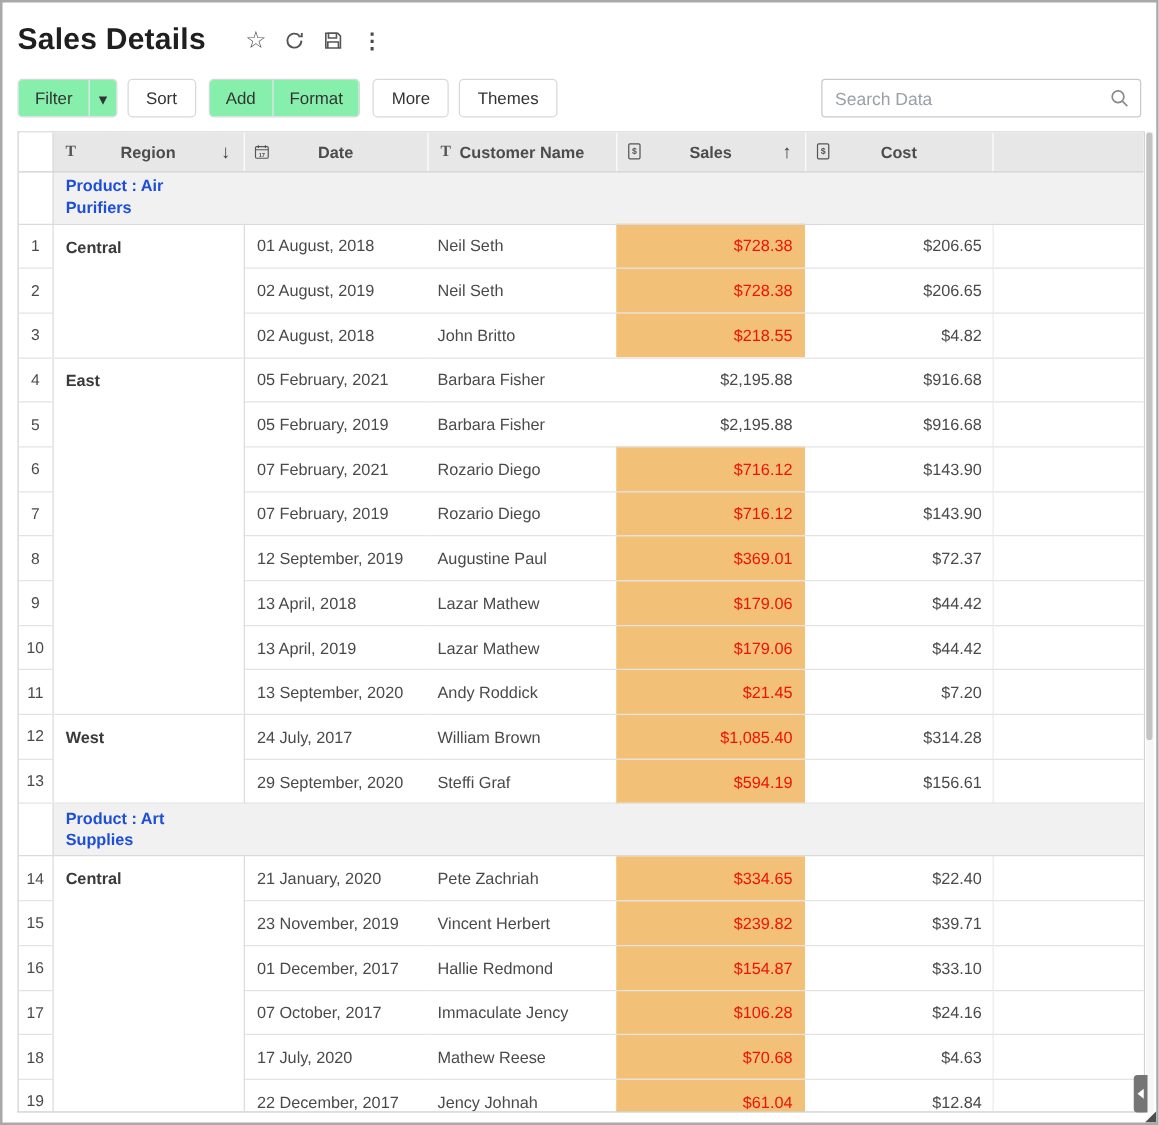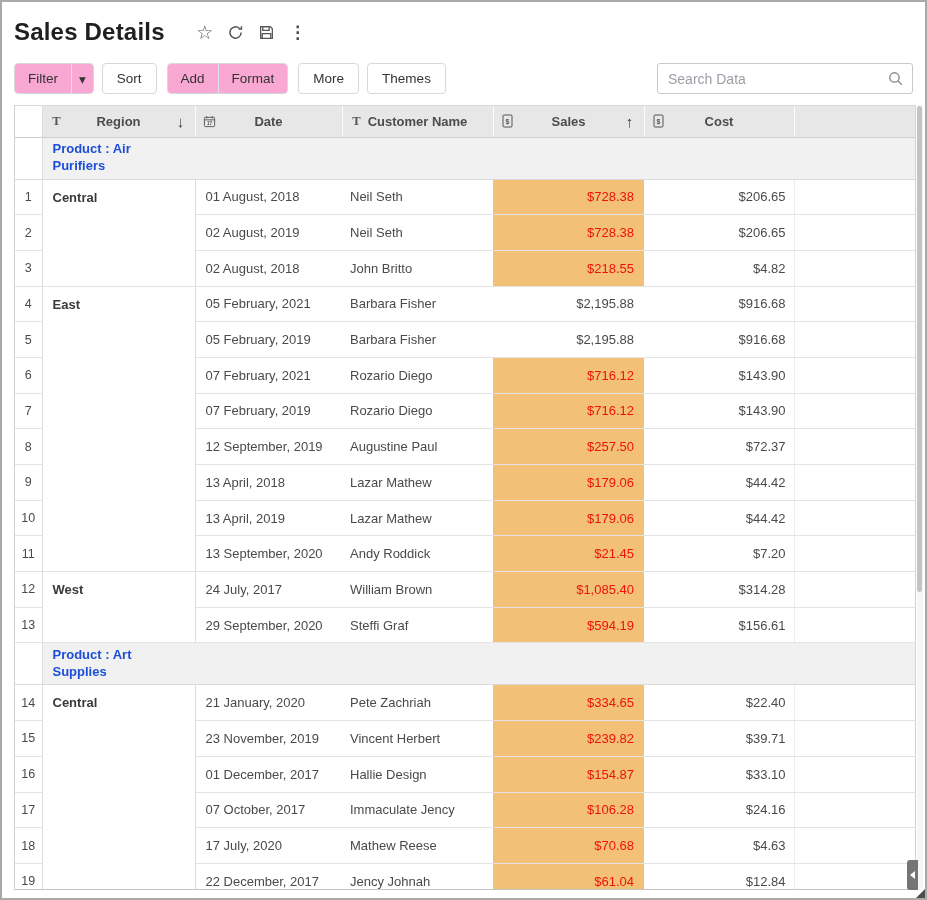--- a/index.html
+++ b/index.html
@@ -24,21 +24,21 @@
   }
   .btn-green { background:var(--accent,#2aa87e); border-color:var(--accent,#2aa87e); color:#fff; }
   .btn-plus { width:36px; padding:0; color:var(--accent,#2aa87e); font-size:20px; font-weight:bold; }
   .icon-group { display:flex; border:1px solid #d5d9de; border-radius:4px; overflow:hidden; height:30px; }
   .icon-group .seg { width:40px; display:flex; align-items:center; justify-content:center; background:#fff; cursor:pointer; }
   .icon-group .seg + .seg { border-left:1px solid #d5d9de; }
   
   .toolbar { position:absolute; left:12px; top:61px; right:12px; height:31px; display:flex; align-items:center; gap:8px; }
   .tbtn { height:31px; font-size:13.5px; color:#333; }
   .seg-group { display:flex; align-items:stretch; border:1px solid #d5d9de; border-radius:4px; overflow:hidden; height:31px; background:#fff; }
-  .seg-group .sg { display:flex; align-items:center; padding:0 13px; font-size:13.5px; color:#333; cursor:pointer; background:#f9a8d4; }
+  .seg-group .sg { display:flex; align-items:center; padding:0 13px; font-size:13.5px; color:#333; cursor:pointer; background:#86efac; }
   .seg-group .sg + .sg { border-left:1px solid #dfe2e6; }
   .caret-seg { padding:0 7px !important; color:#7a7a7a; font-size:10px; }
   .gap-lg { margin-left:2px; }
   .search-wrap { margin-left:auto; position:relative; }
   .search-input {
     width:256px; height:31px; border:1px solid #c6cacd; border-radius:3px;
     font-size:14px; color:#333; padding:0 32px 0 10px; outline:none;
     font-family:"Liberation Sans", sans-serif;
   }
   .search-input::placeholder { color:#9aa0a6; }
@@ -269,21 +269,21 @@
             <td class="date-cell">07 February, 2019</td>
             <td class="customer-cell">Rozario Diego</td>
             <td class="sales-cell hl">$716.12</td>
             <td class="cost-cell">$143.90</td>
             <td class="empty-cell"></td>
           </tr>
           <tr>
             <td class="num-cell">8</td>
             <td class="date-cell">12 September, 2019</td>
             <td class="customer-cell">Augustine Paul</td>
-            <td class="sales-cell hl">$257.50</td>
+            <td class="sales-cell hl">$369.01</td>
             <td class="cost-cell">$72.37</td>
             <td class="empty-cell"></td>
           </tr>
           <tr>
             <td class="num-cell">9</td>
             <td class="date-cell">13 April, 2018</td>
             <td class="customer-cell">Lazar Mathew</td>
             <td class="sales-cell hl">$179.06</td>
             <td class="cost-cell">$44.42</td>
             <td class="empty-cell"></td>
@@ -338,21 +338,21 @@
             <td class="num-cell">15</td>
             <td class="date-cell">23 November, 2019</td>
             <td class="customer-cell">Vincent Herbert</td>
             <td class="sales-cell hl">$239.82</td>
             <td class="cost-cell">$39.71</td>
             <td class="empty-cell"></td>
           </tr>
           <tr>
             <td class="num-cell">16</td>
             <td class="date-cell">01 December, 2017</td>
-            <td class="customer-cell">Hallie Design</td>
+            <td class="customer-cell">Hallie Redmond</td>
             <td class="sales-cell hl">$154.87</td>
             <td class="cost-cell">$33.10</td>
             <td class="empty-cell"></td>
           </tr>
           <tr>
             <td class="num-cell">17</td>
             <td class="date-cell">07 October, 2017</td>
             <td class="customer-cell">Immaculate Jency</td>
             <td class="sales-cell hl">$106.28</td>
             <td class="cost-cell">$24.16</td>

